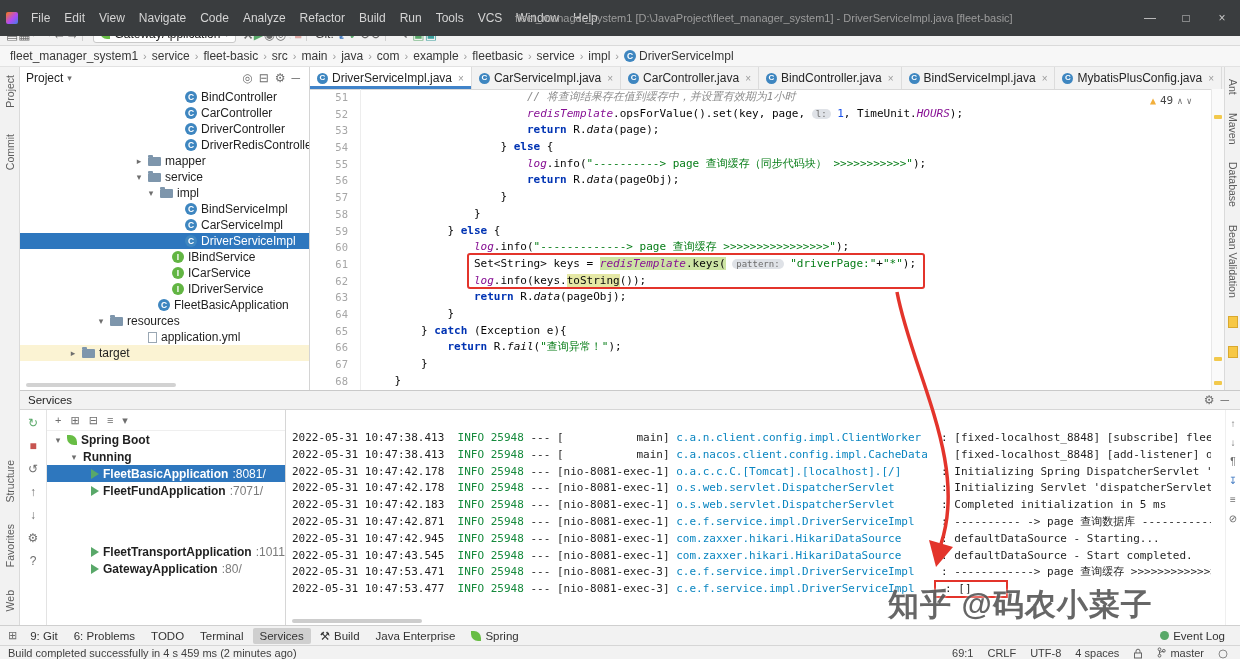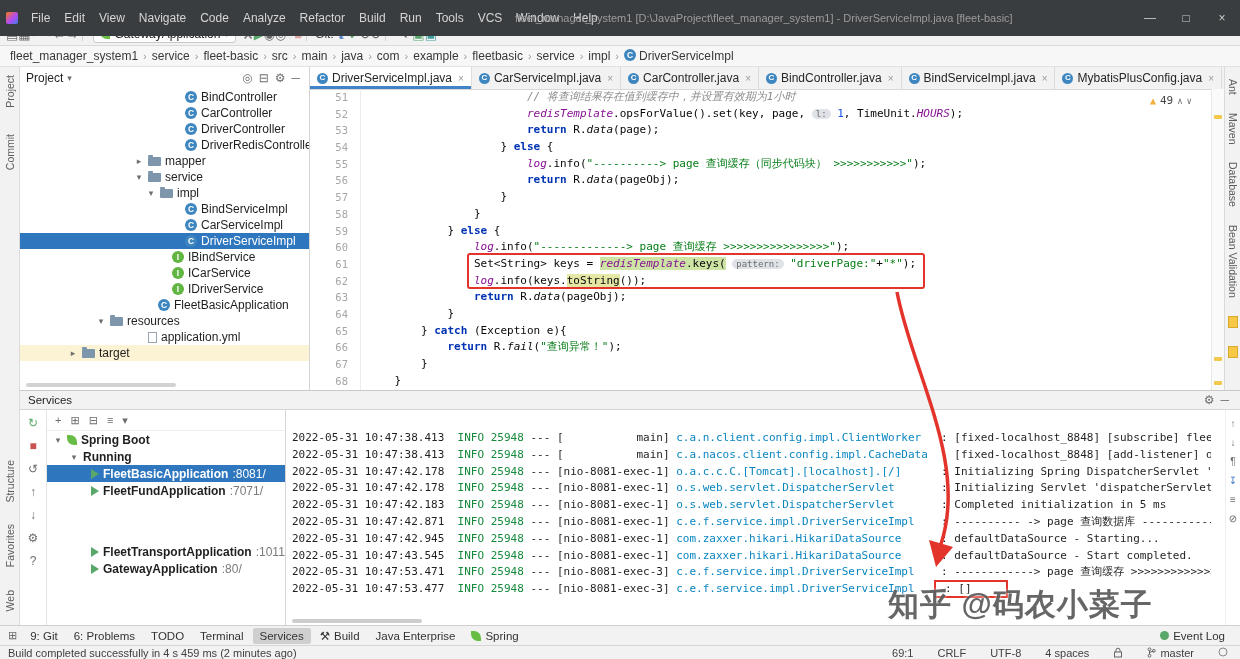--- a/index.html
+++ b/index.html
@@ -25,21 +25,21 @@
   .run-combo{display:flex;align-items:center;gap:4px;background:#FDFDFD;border:1px solid #C9C9C9;
              border-radius:3px;height:17px;padding:0 6px;font-size:12px;margin:0 6px;color:#1F1F1F}
   .git-label{font-size:12px;color:#454545;margin:12px 4px}
   .leaf-chip{width:10px;height:10px;background:#68BD45;border-radius:0 7px 0 7px;display:inline-block;flex:none}
   .dot-chip{width:9px;height:9px;background:#59A869;border-radius:50%;display:inline-block;flex:none}
 
   
   .crumbs{position:absolute;top:46px;left:0;width:100%;height:21px;background:#F7F7F7;
           border-bottom:1px solid #E2E2E2;display:flex;align-items:center;padding-left:8px;
           font-size:12px;color:#383838;box-sizing:border-box;white-space:nowrap;z-index:8}
-  .crumb{display:flex;align-items:flex-start;gap:3px;padding:0 2px}
+  .crumb{display:flex;align-items:center;gap:3px;padding:0 2px}
   .crumb-sep{color:#9B9B9B;padding:0 3px;font-size:11px}
 
   
   .stripe-left{position:absolute;left:0;top:67px;width:20px;height:558px;background:#F2F2F2;
                border-right:1px solid #DADADA;display:flex;flex-direction:column;align-items:center;
                padding:8px 0;box-sizing:border-box;z-index:6}
   .stripe-right{position:absolute;right:0;top:67px;width:16px;height:323px;background:#F2F2F2;
                 border-left:1px solid #DADADA;display:flex;flex-direction:column;align-items:center;
                 padding-top:12px;gap:18px;box-sizing:border-box;z-index:6}
   .vlabel{writing-mode:vertical-rl;font-size:10.5px;color:#5C5C5C;white-space:nowrap}
@@ -145,21 +145,21 @@
              border-top:1px solid #CFCFCF;display:flex;align-items:center;font-size:11.5px;color:#333;
              padding:0 4px;box-sizing:border-box;gap:2px;z-index:10}
   .tt{display:flex;align-items:center;gap:4px;padding:1px 7px;border-radius:2px;white-space:nowrap}
   .tt.active{background:#CFCFCF}
   .tt-spacer{flex:1}
 
   
   .statusbar{position:absolute;top:645px;left:0;width:100%;height:14px;background:#F2F2F2;
              border-top:1px solid #D6D6D6;display:flex;align-items:center;font-size:11px;color:#3F3F3F;
              padding:0 8px;box-sizing:border-box;z-index:10}
-  .sb-right{margin-left:auto;display:flex;align-items:flex-start;gap:24px;padding-right:4px}
+  .sb-right{margin-left:auto;display:flex;align-items:flex-end;gap:14px;padding-right:4px}
   .sb-item{display:flex;align-items:center;gap:4px;white-space:nowrap}
 
   
   .arrow-overlay{position:absolute;left:0;top:0;z-index:55;pointer-events:none}
   .watermark{position:absolute;left:888px;top:584px;font-size:31px;font-weight:bold;
              color:rgba(75,75,75,.85);text-shadow:0 0 3px rgba(255,255,255,.85);
              z-index:60;letter-spacing:1px;white-space:nowrap;pointer-events:none}
 </style>
 </head>
 <body>

